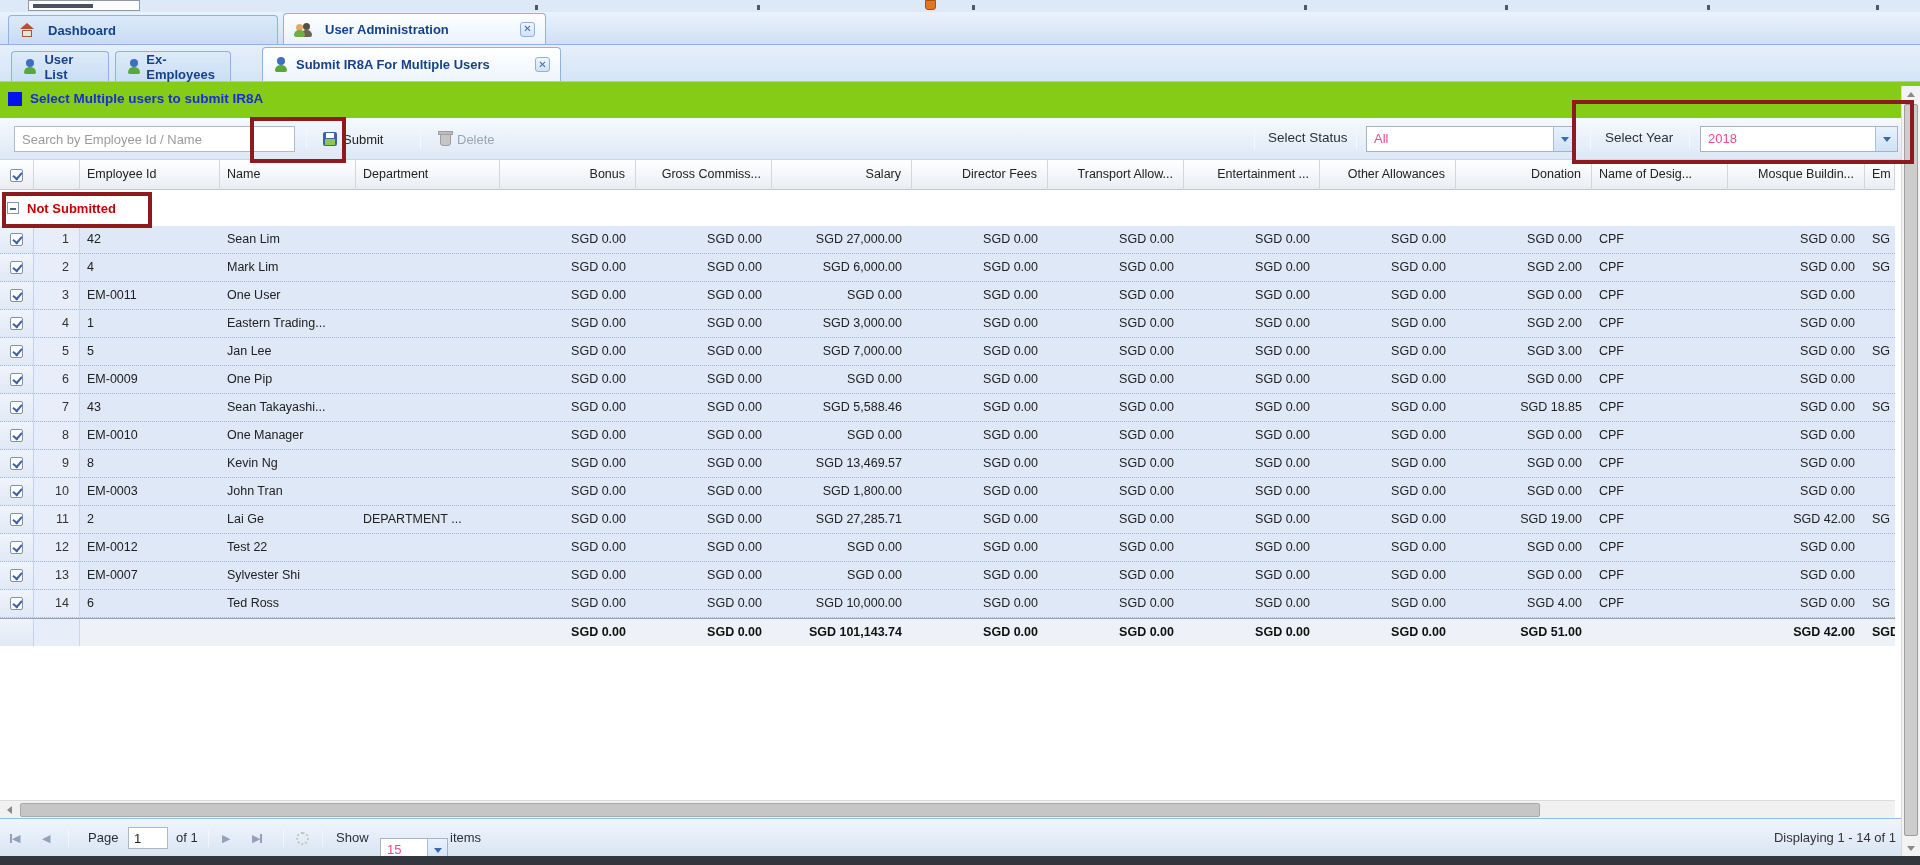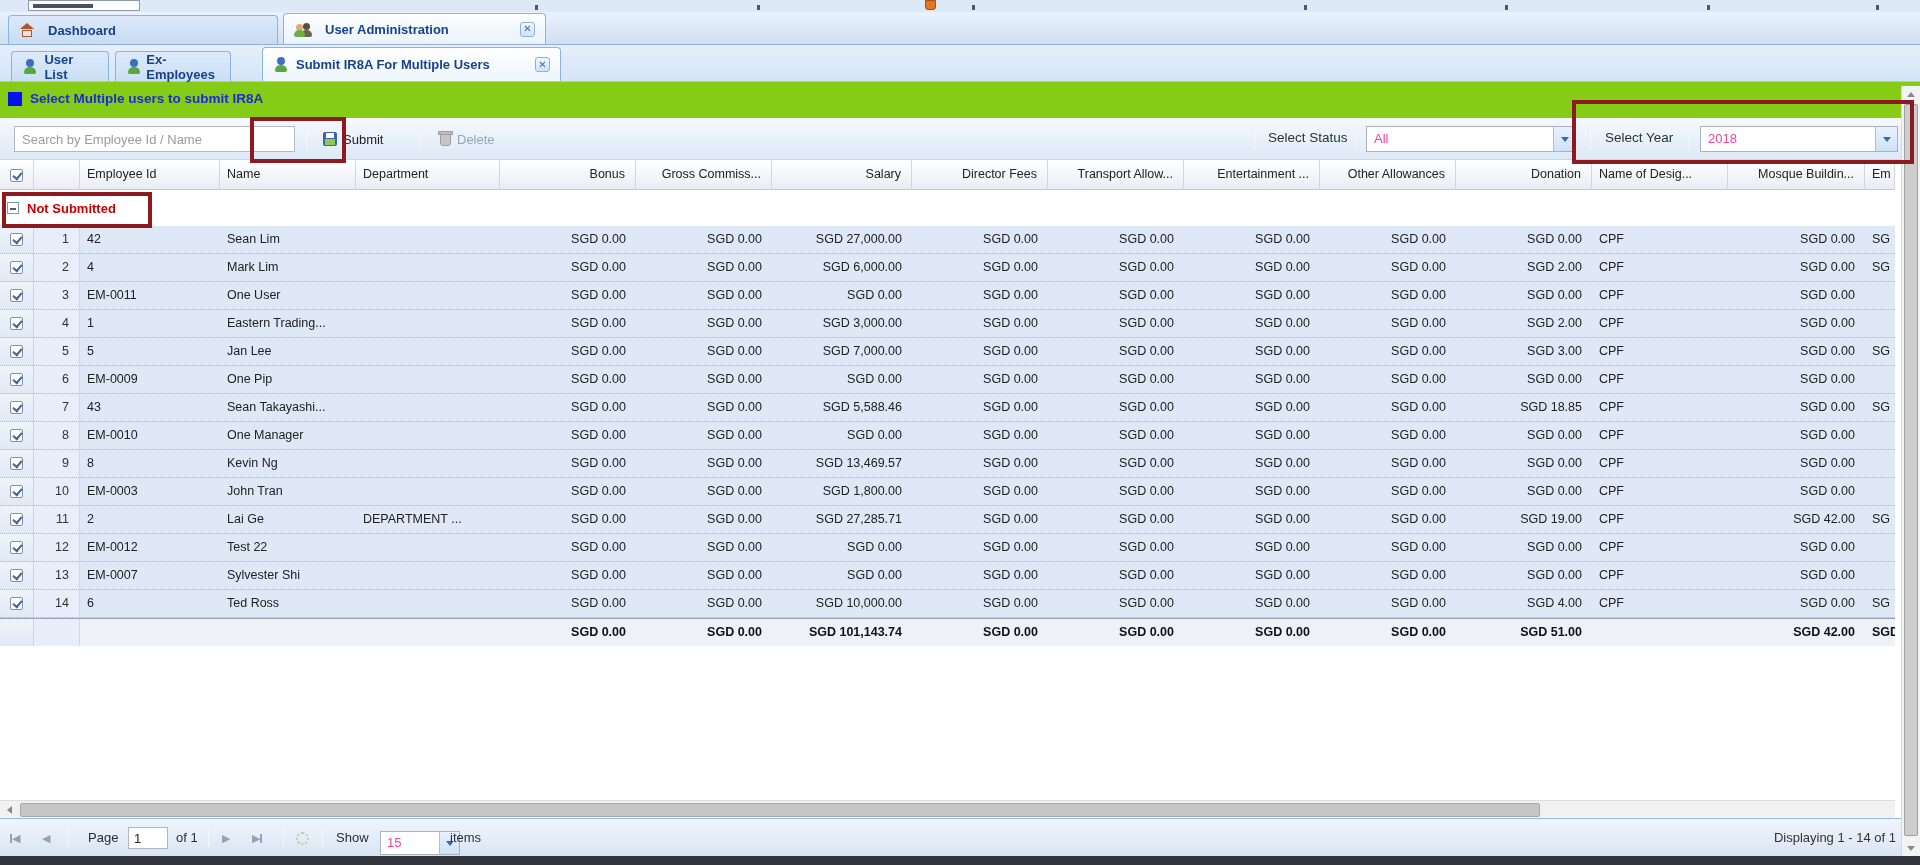--- a/index.html
+++ b/index.html
@@ -576,21 +576,21 @@
     <div class="pg-item" style="left:252px">
         <span class="pgarrow">▶</span>
         <span class="pgbar"></span>
       </div>
     <span class="pgsep" style="left:283px"></span>
     <div class="pg-item" style="left:296px">
         <span class="refresh-icon"></span>
       </div>
     <span class="pgsep" style="left:322px"></span>
     <span class="pg-label" style="left:336px">Show</span>
-    <div class="combo" style="left:380px;width:80px;top:12px;height:24px">
+    <div class="combo" style="left:380px;width:68px;top:19px;height:24px">
       <span class="field" style="padding:3px 6px">15</span>
       <span class="trigger" style="width:20px">
           <span class="tri-down"></span>
         </span>
     </div>
     <span class="pg-label" style="left:450px">items</span>
     <span class="pg-status">Displaying 1 - 14 of 1</span>
   </div>
 
   <div class="vscroll">

